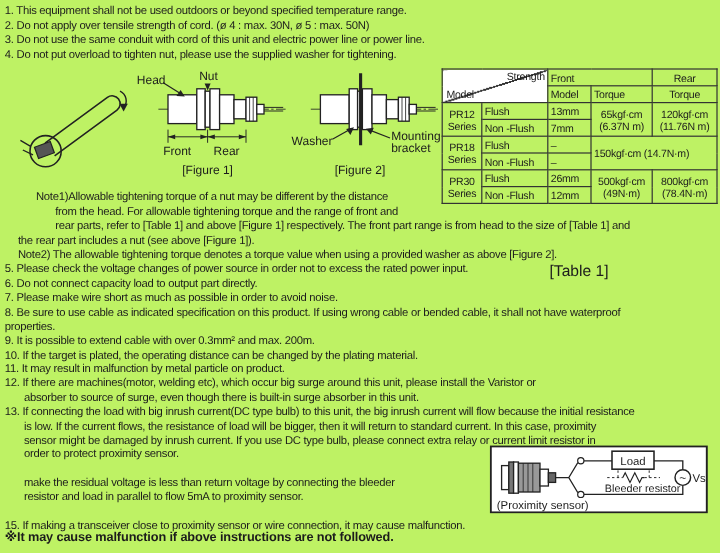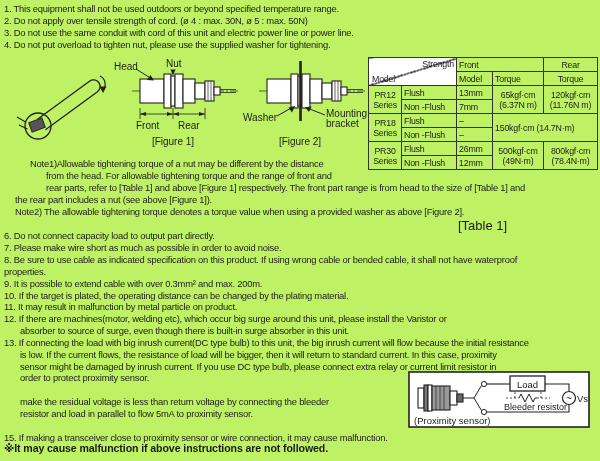--- a/index.html
+++ b/index.html
@@ -163,20 +163,21 @@
     </tr>
   </tbody>
     </table>
   <div class="tcap">[Table 1]</div>
 
   <div class="ln" style="left:30px;top:158px">Note1)Allowable tightening torque of  a nut may be different by the distance</div>
   <div class="ln" style="left:46px;top:170px">from the head. For allowable tightening torque and the range of front and</div>
   <div class="ln" style="left:46px;top:182px">rear parts, refer to [Table 1] and above [Figure 1] respectively. The front part range is from head to the size of [Table 1] and</div>
   <div class="ln" style="left:15px;top:194px">the rear part includes a nut (see above [Figure 1]).</div>
   <div class="ln" style="left:15px;top:206px">Note2) The allowable tightening torque denotes a torque value when using a provided washer as above [Figure 2].</div>
+  <div class="ln" style="left:4px;top:218px">5. Please check the voltage changes of power source in order not to excess the rated power input.</div>
   <div class="ln" style="left:4px;top:230px">6. Do not connect capacity load to output part directly.</div>
   <div class="ln" style="left:4px;top:242px">7. Please make wire short as much as possible in order to avoid noise.</div>
   <div class="ln" style="left:4px;top:254px">8. Be sure to use cable as indicated specification on this product. If using wrong cable or bended cable, it shall not have waterproof</div>
   <div class="ln" style="left:4px;top:266px">properties.</div>
   <div class="ln" style="left:4px;top:278px">9. It is possible to extend cable with over 0.3mm²  and max. 200m.</div>
   <div class="ln" style="left:4px;top:290px">10. If the target is plated, the operating distance can be changed by the plating material.</div>
   <div class="ln" style="left:4px;top:301px">11. It may result in malfunction by metal particle on product.</div>
   <div class="ln" style="left:4px;top:313px">12. If there are machines(motor, welding etc), which occur big surge around this unit, please install the Varistor or</div>
   <div class="ln" style="left:20px;top:325px">absorber to source of surge, even though there is built-in surge absorber in this unit.</div>
   <div class="ln" style="left:4px;top:337px">13. If connecting the load with big inrush current(DC type bulb) to this unit, the big inrush current will flow because the initial resistance</div>

